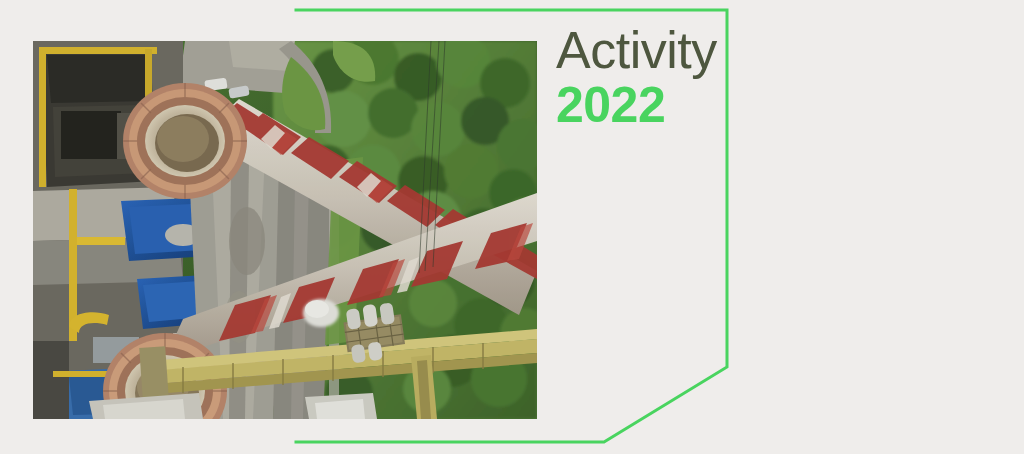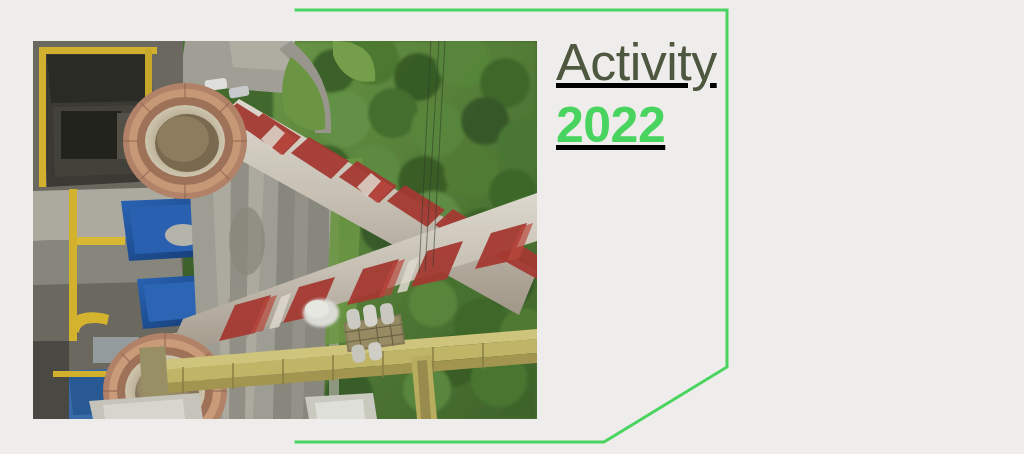--- a/index.html
+++ b/index.html
@@ -44,39 +44,37 @@
     position: absolute;
     left: 0; top: 0;
     width: 504px;
     height: 378px;
   }
 
   
   .title-block {
     position: absolute;
     left: 556px;
-    top: 36px;
+    top: 24px;
     width: 170px;
-    text-decoration: underline;
   }
   .title-line {
     font-size: 52px;
     line-height: 53px;
     font-weight: 400;
     color: #4e573f;
     letter-spacing: -0.5px;
     white-space: nowrap;
   }
   .title-year {
     font-size: 50px;
     line-height: 56px;
     font-weight: 700;
     color: #49d45f;
     letter-spacing: -0.5px;
-    margin-top: 8px;
     white-space: nowrap;
   }
 </style>
 </head>
 <body>
 
 <div class="cover">
 
   <div class="photo-wrap">
     <svg class="photo" viewBox="0 0 504 378" preserveAspectRatio="none">

